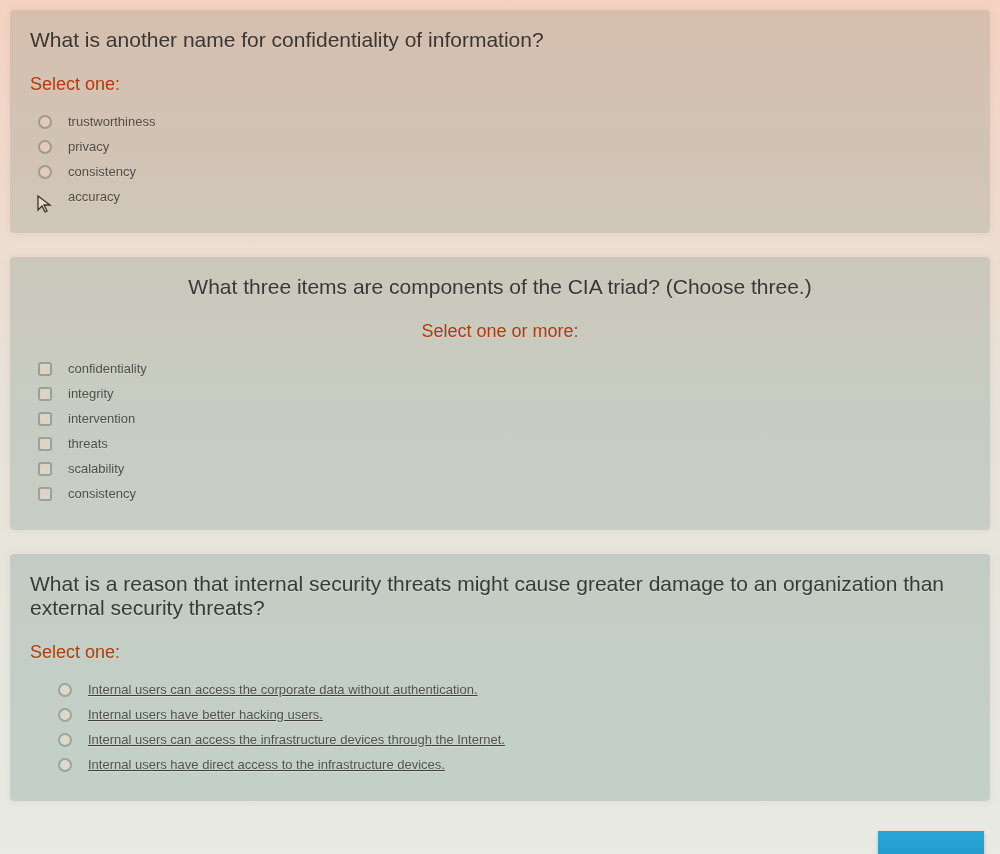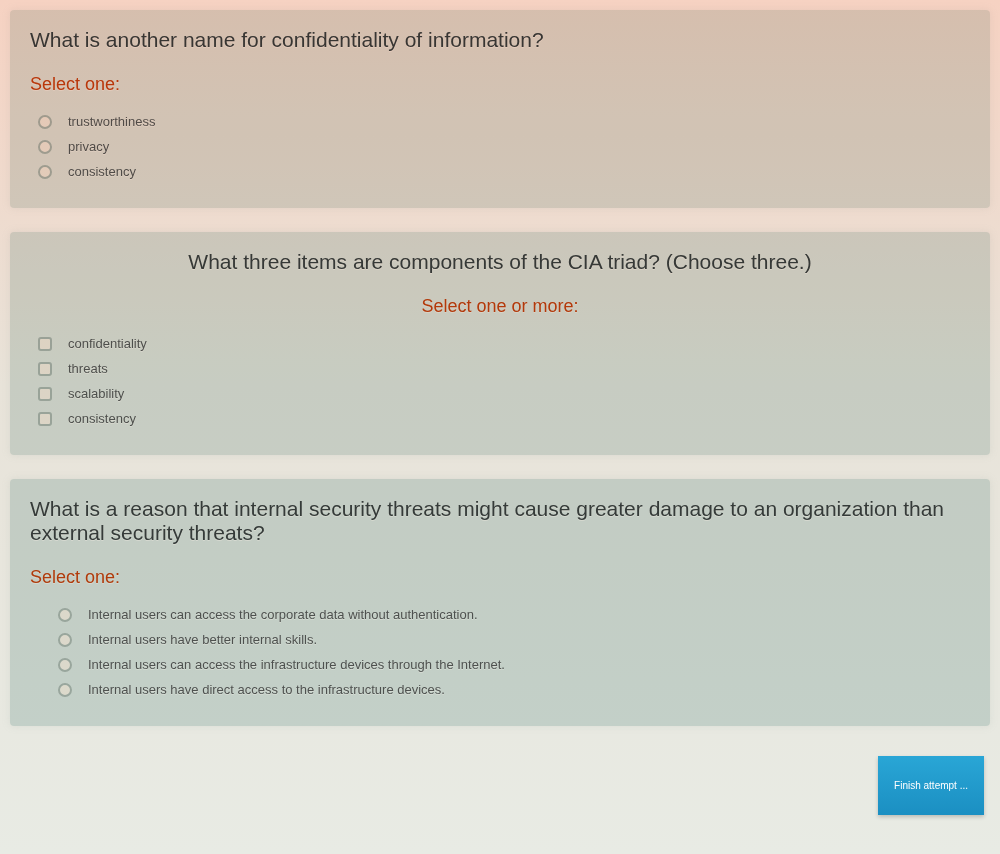--- a/index.html
+++ b/index.html
@@ -58,21 +58,21 @@
     flex: 0 0 auto;
   }
   .checkbox {
     width: 14px; height: 14px;
     border: 2px solid #a8b7b3;
     border-radius: 3px;
     margin-right: 16px;
     background: #f2efe8;
     flex: 0 0 auto;
   }
-  .q3 .opts { padding-left: 28px; }
+  .q3 .opts { padding-left: 28px; text-decoration: underline; }
   .btnrow {
     display: flex;
     justify-content: flex-end;
     padding: 6px 6px 0 0;
   }
   .finish-btn {
     background: linear-gradient(180deg,#29a6d6,#1b8fc2);
     color: #fff;
     font-size: 10px;
     padding: 24px 16px;
@@ -98,30 +98,46 @@
         <span>trustworthiness</span>
       </li>
       <li>
         <span class="radio"></span>
         <span>privacy</span>
       </li>
       <li>
         <span class="radio"></span>
         <span>consistency</span>
       </li>
+      <li>
+        <span class="cur-rel">
+          <svg viewBox="0 0 20 20" width="20" height="20">
+            <path d="M3 2 L3 16 L7 12 L10 18 L12 17 L9 11 L15 11 Z" fill="#fdfdfb" stroke="#3a3a3a" stroke-width="1.3"></path>
+          </svg>
+        </span>
+        <span>accuracy</span>
+      </li>
     </ul>
   </div>
 
   <div class="qcard q2">
     <div class="qprompt">What three items are components of the CIA triad? (Choose three.)</div>
     <div class="qinstr">Select one or more:</div>
     <ul class="opts">
       <li>
         <span class="checkbox"></span>
         <span>confidentiality</span>
+      </li>
+      <li>
+        <span class="checkbox"></span>
+        <span>integrity</span>
+      </li>
+      <li>
+        <span class="checkbox"></span>
+        <span>intervention</span>
       </li>
       <li>
         <span class="checkbox"></span>
         <span>threats</span>
       </li>
       <li>
         <span class="checkbox"></span>
         <span>scalability</span>
       </li>
       <li>
@@ -134,21 +150,21 @@
   <div class="qcard q3">
     <div class="qprompt">What is a reason that internal security threats might cause greater damage to an organization than external security threats?</div>
     <div class="qinstr">Select one:</div>
     <ul class="opts">
       <li>
         <span class="radio"></span>
         <span>Internal users can access the corporate data without authentication.</span>
       </li>
       <li>
         <span class="radio"></span>
-        <span>Internal users have better internal skills.</span>
+        <span>Internal users have better hacking users.</span>
       </li>
       <li>
         <span class="radio"></span>
         <span>Internal users can access the infrastructure devices through the Internet.</span>
       </li>
       <li>
         <span class="radio"></span>
         <span>Internal users have direct access to the infrastructure devices.</span>
       </li>
     </ul>

